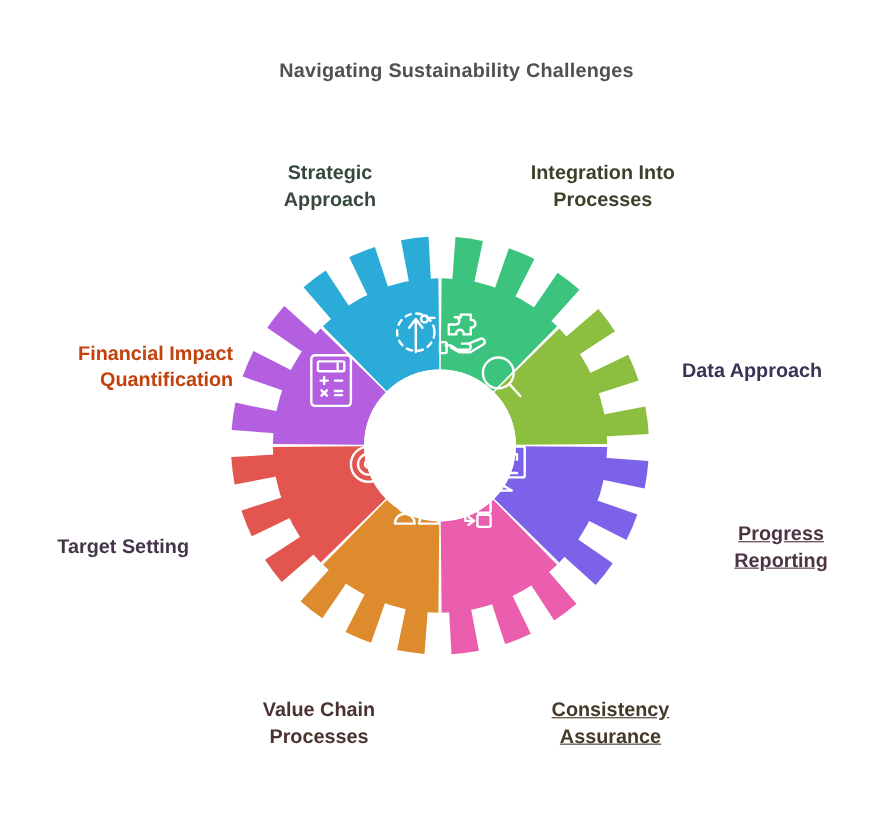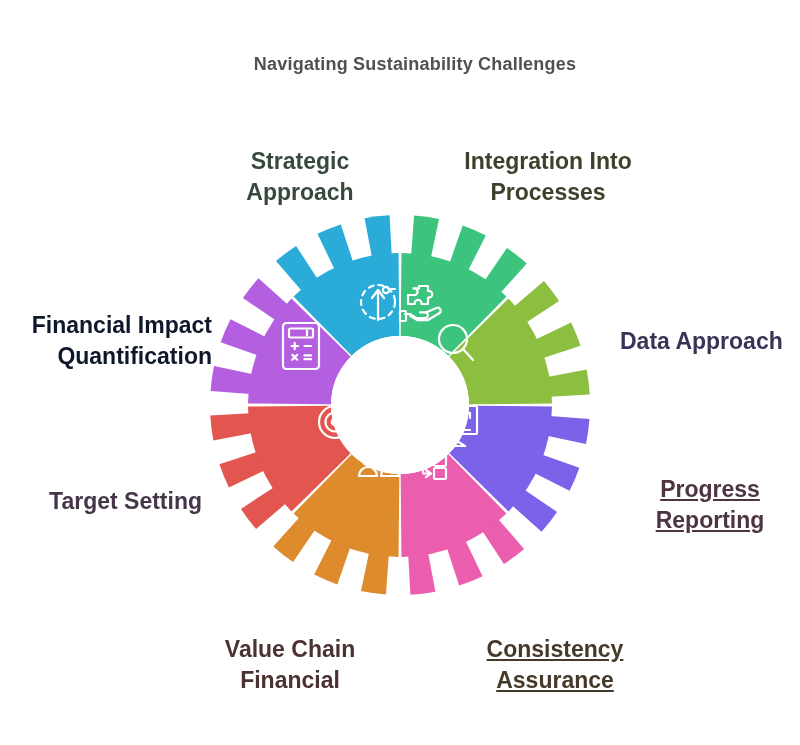--- a/index.html
+++ b/index.html
@@ -21,21 +21,21 @@
     padding-left:15px;
   }
   #wheel-wrap{
     position:absolute;
     left:200px;top:205px;
     width:400px;height:400px;
   }
   #wheel{display:block;}
   .seg-label{
     position:absolute;
-    font-size:23px;
+    font-size:18px;
     font-weight:bold;
     line-height:1.33;
     white-space:pre-line;
   }
   
   .lbl-strategic{left:210px;top:146px;width:180px;text-align:center;}
   .lbl-integration{left:443px;top:146px;width:210px;text-align:center;}
   .lbl-financial{left:12px;top:310px;width:200px;text-align:right;}
   .lbl-dataquality{left:620px;top:326px;width:180px;text-align:left;}
   .lbl-target{left:22px;top:486px;width:180px;text-align:right;}
@@ -178,16 +178,16 @@
 <div class="seg-label lbl-strategic" style="color: rgb(54, 73, 60);">Strategic
 Approach</div>
 <div class="seg-label lbl-integration" style="color: rgb(61, 65, 43);">Integration Into
 Processes</div>
 <div class="seg-label lbl-dataquality" style="color: rgb(59, 51, 87);">Data Approach</div>
 <div class="seg-label lbl-progress" style="color: rgb(77, 52, 67);">Progress
 Reporting</div>
 <div class="seg-label lbl-consistency" style="color: rgb(69, 57, 42);">Consistency
 Assurance</div>
 <div class="seg-label lbl-valuechain" style="color: rgb(75, 50, 48);">Value Chain
-Financial</div>
-<div class="seg-label lbl-target" style="color: rgb(69, 53, 73);">Target Setting</div>
-<div class="seg-label lbl-financial" style="color: #0f172a;">Financial Impact
+Processes</div>
+<div class="seg-label lbl-target" style="color: rgb(69, 53, 73); text-align: center;">Target Setting</div>
+<div class="seg-label lbl-financial" style="color: #c2410c;">Financial Impact
 Quantification</div>
 
 </body></html>

